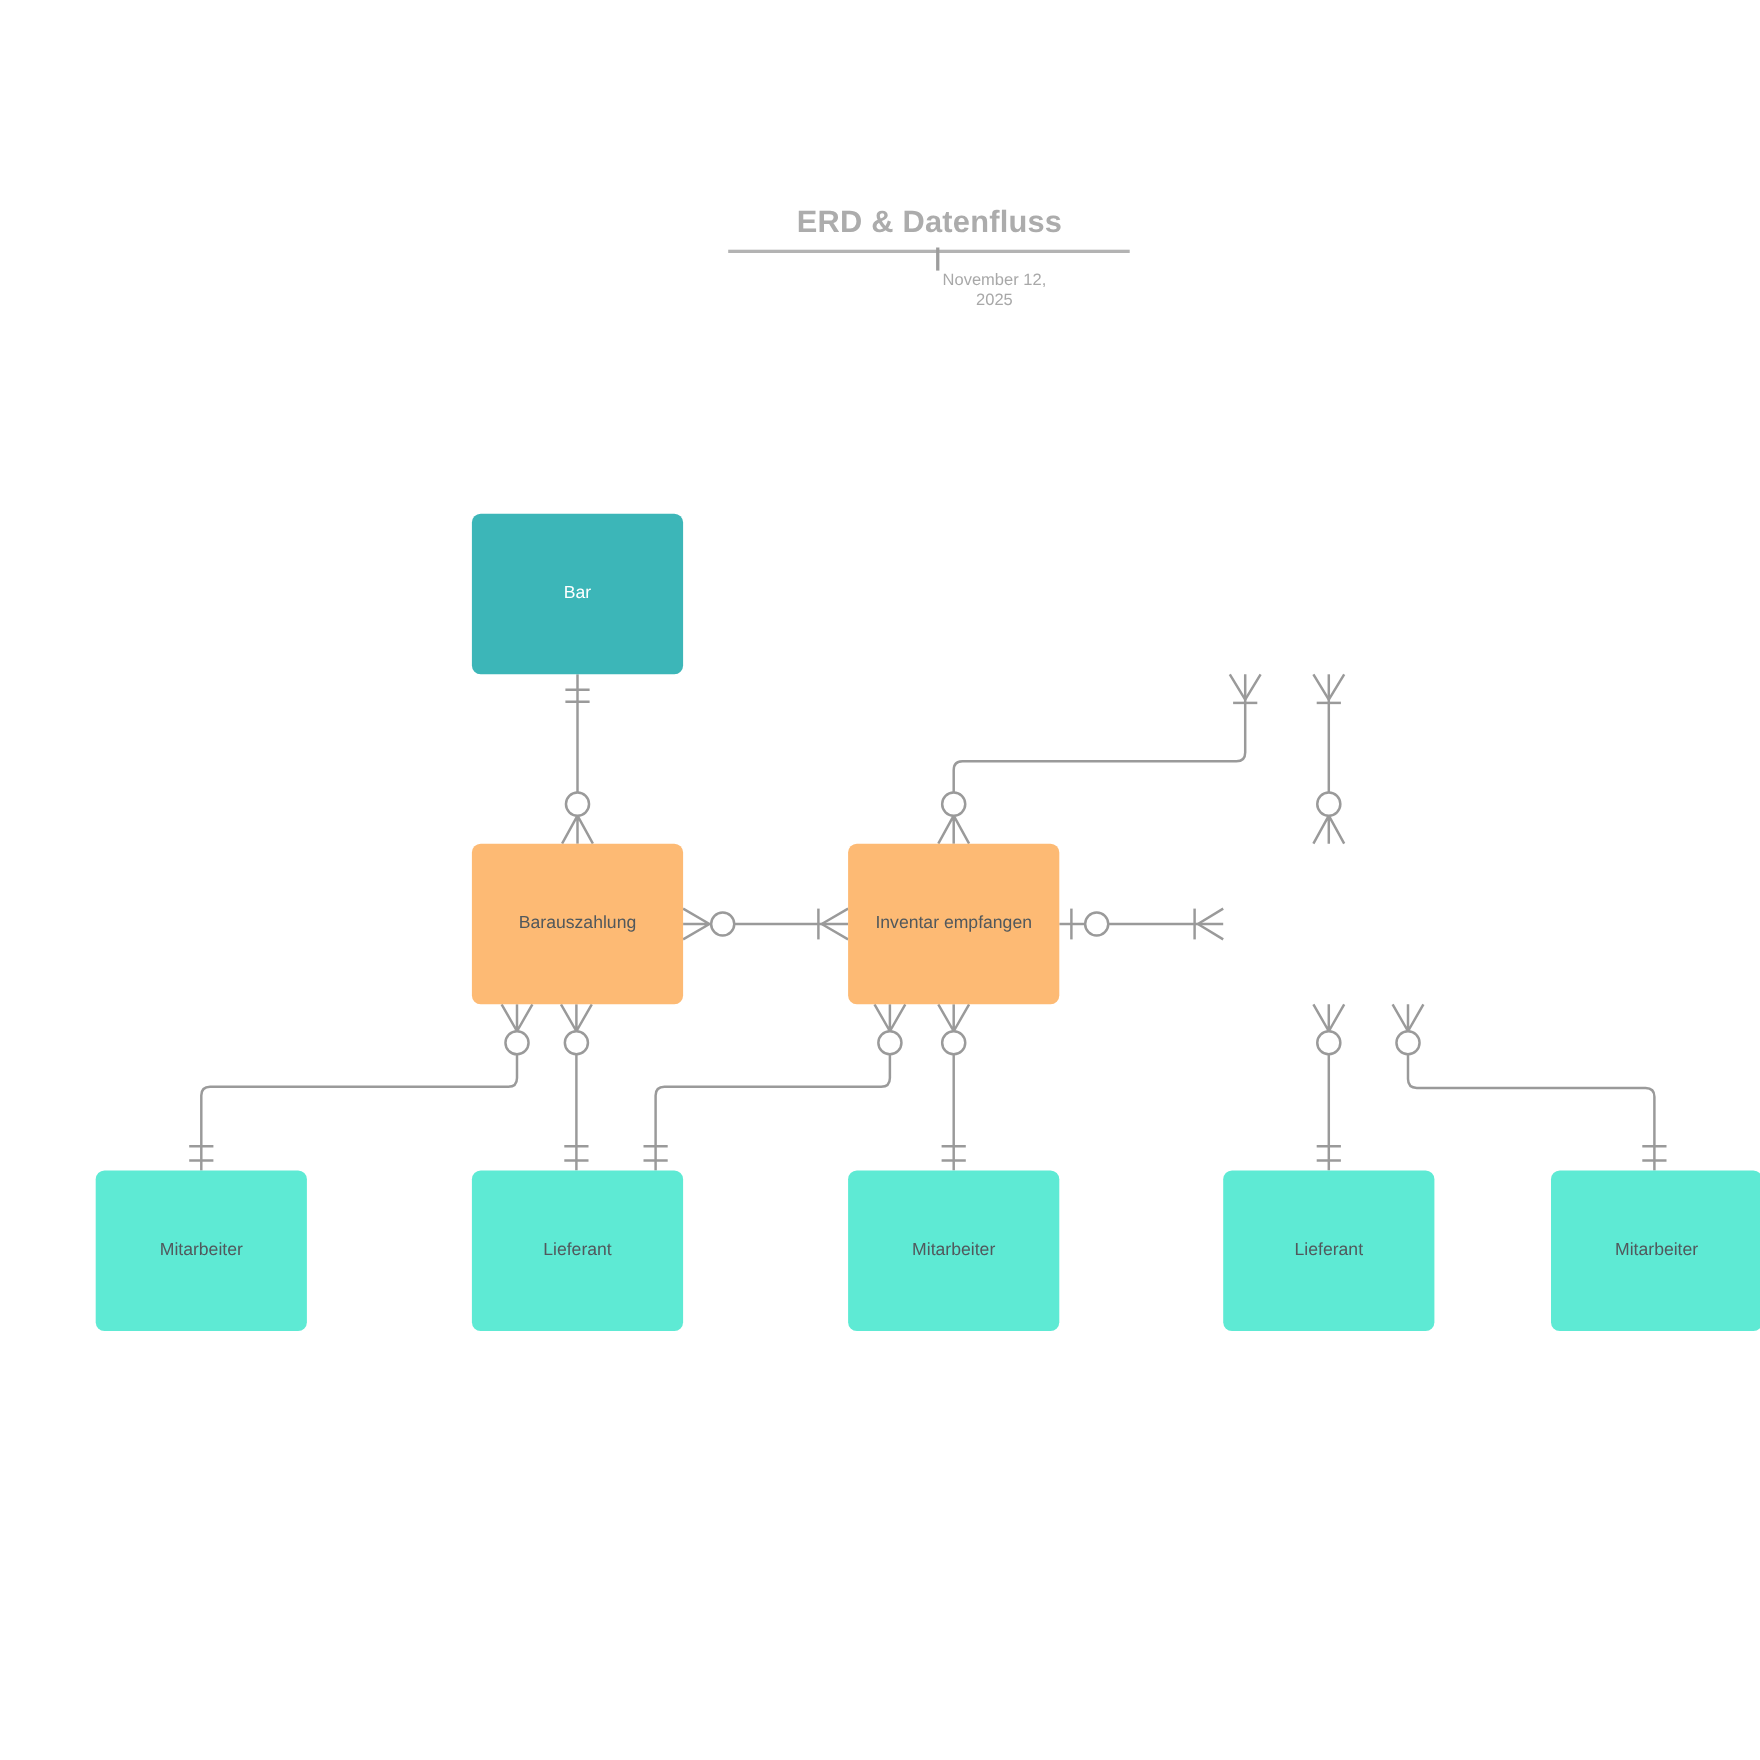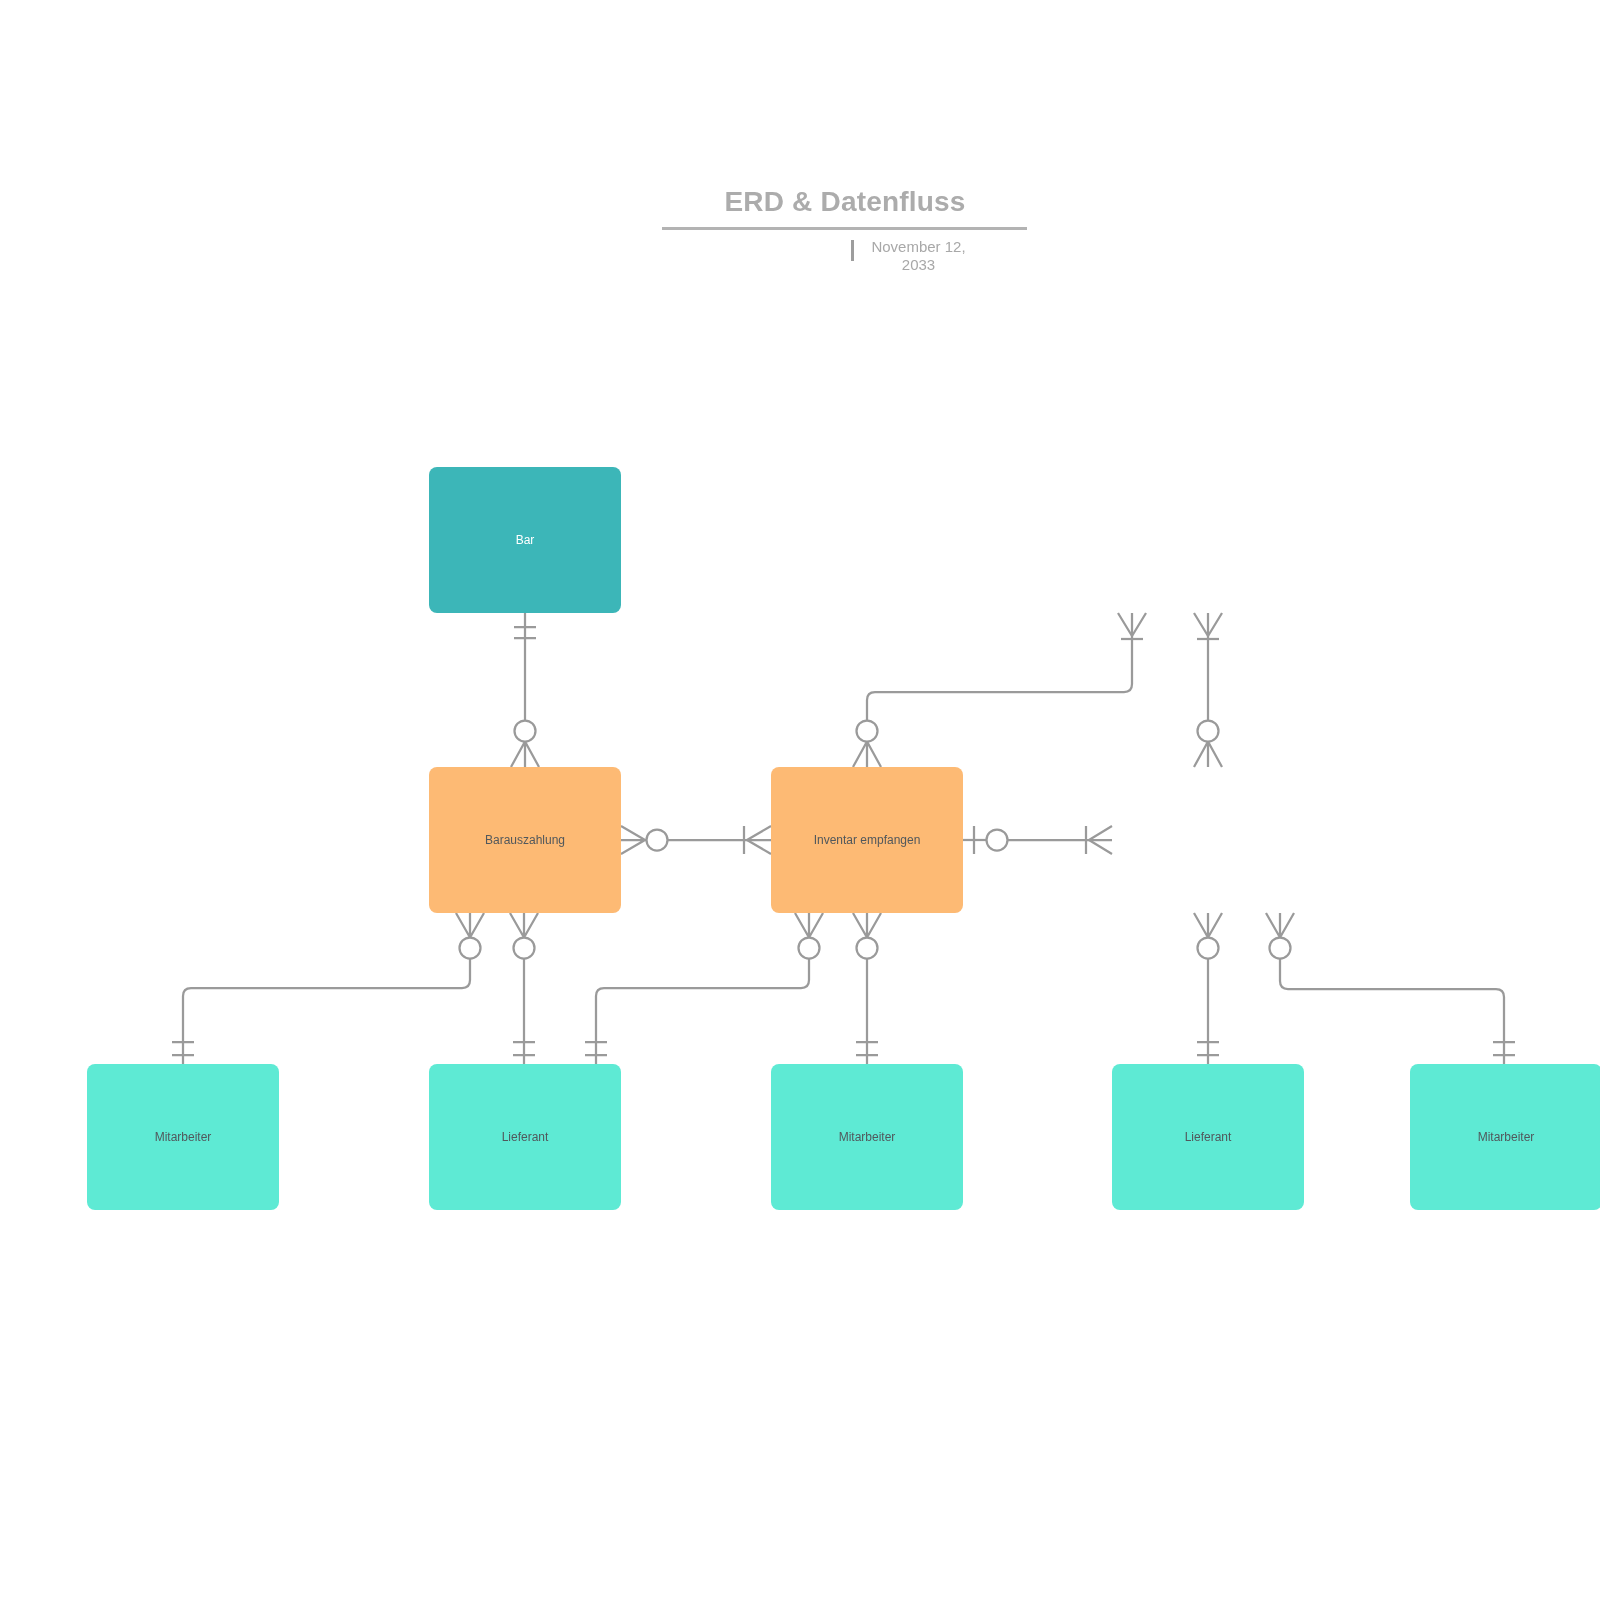--- a/index.html
+++ b/index.html
@@ -9,30 +9,30 @@
     margin-left:45px;
   }
   
   .title-wrap{position:absolute;left:500px;top:186px;width:600px;text-align:center;}
   .diagram-title{
     margin:0;font-size:28px;font-weight:bold;color:#acacac;letter-spacing:.2px;
   }
   .title-underline{
     position:absolute;left:617px;top:227px;width:365px;height:2.5px;background:#b3b3b3;
   }
-  .date-wrap{position:absolute;left:806px;top:238px;display:flex;align-items:flex-start;}
+  .date-wrap{position:absolute;left:806px;top:223px;display:flex;align-items:flex-start;flex-direction:column;}
   .date-divider{width:2.5px;height:21px;background:#9d9d9d;margin-right:12px;margin-top:2px;}
   .date-text{
     width:106px;text-align:center;font-size:15px;line-height:18px;color:#a8a8a8;
   }
   
   .node{
     position:absolute;width:192px;height:146px;border-radius:8px;
     display:flex;align-items:center;justify-content:center;text-align:center;
-    font-size:12px;
+    font-size:16px;
   }
   .tier-primary{background:#3cb6b8;color:#ffffff;}
   .tier-process{background:#fdba74;color:#51585c;}
   .tier-external{background:#5eead4;color:#51585c;}
   
   svg.edges{position:absolute;left:0;top:0;}
   .edge path, .edge line{
     stroke:#9a9a9a;stroke-width:2.25;fill:none;stroke-linejoin:round;stroke-linecap:butt;
   }
   .edge circle{stroke:#9a9a9a;stroke-width:2.25;fill:#ffffff;}
@@ -43,21 +43,21 @@
 <div class="canvas">
 
   <div class="title-wrap">
     <h1 class="diagram-title">ERD &amp; Datenfluss</h1>
   </div>
   <div class="title-underline"></div>
   <div class="date-wrap">
     <div class="date-divider"></div>
     <div class="date-text">
       <div>November 12,</div>
-      <div>2033</div>
+      <div>2025</div>
     </div>
   </div>
 
   <svg class="edges" width="1600" height="1600" viewBox="0 0 1600 1600">
 
     <g class="edge">
       <path d="M480 613 V720.5"></path>
       <path d="M469 627 H491 M469 638 H491"></path>
       <circle cx="480" cy="731" r="10.5"></circle>
       <path d="M480 741.5 V767 M480 741.5 L466 767 M480 741.5 L494 767"></path>

